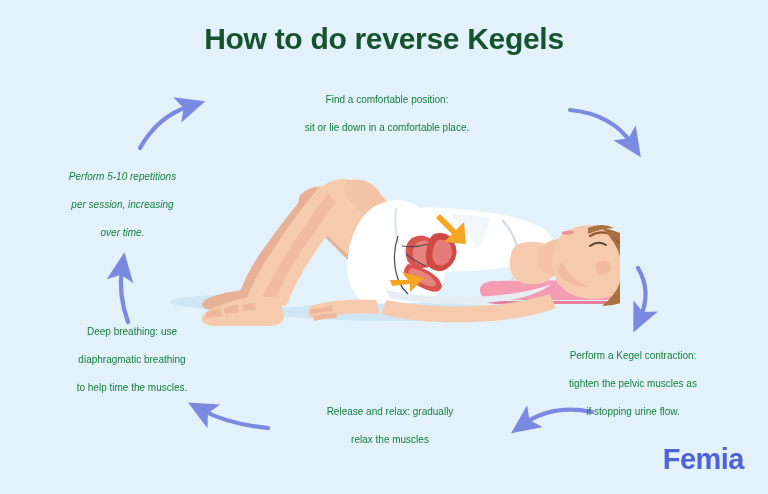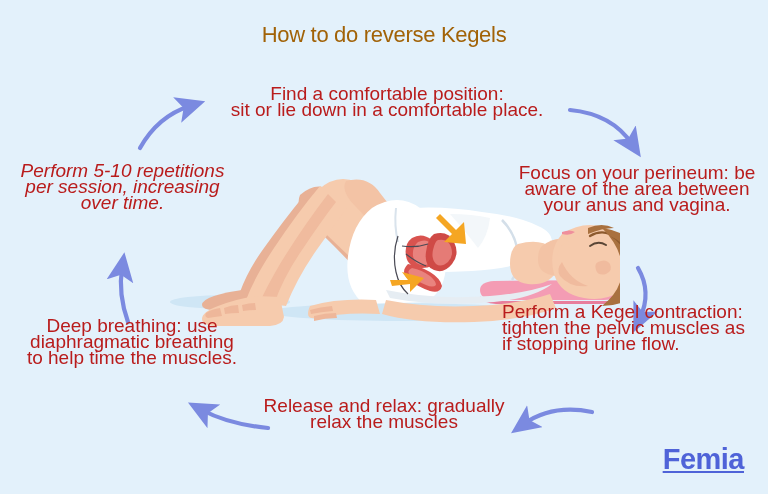--- a/index.html
+++ b/index.html
@@ -21,38 +21,38 @@
     background: #e3f1fb;
   }
 
   
   .title {
     position: absolute;
     top: 22px;
     left: 0;
     width: 768px;
     text-align: center;
-    font-size: 22px;
-    font-weight: normal;
-    color: #a16207;
+    font-size: 30px;
+    font-weight: bold;
+    color: #14532d;
     letter-spacing: -0.3px;
   }
 
   
   .step {
     position: absolute;
-    color: #b91c1c;
-    font-size: 19px;
-    line-height: 16px;
+    color: #15803d;
+    font-size: 10px;
+    line-height: 28px;
     white-space: pre-line;
   }
   .step-top        { top: 86px;  left: 212px; width: 350px; text-align: center; }
   .step-right-1    { top: 165px; left: 512px; width: 250px; text-align: center; }
-  .step-right-2    { top: 304px; left: 502px; width: 262px; }
-  .step-bottom     { top: 398px; left: 250px; width: 268px; text-align: center; }
+  .step-right-2    { top: 342px; left: 502px; width: 262px; text-align: center; }
+  .step-bottom     { top: 398px; left: 256px; width: 268px; text-align: center; }
   .step-left-1     { top: 163px; left: 6px;   width: 233px; text-align: center; font-style: italic; }
   .step-left-2     { top: 318px; left: 16px;  width: 232px; text-align: center; }
 
   
   .arrows {
     position: absolute;
     inset: 0;
     width: 768px;
     height: 494px;
     pointer-events: none;
@@ -69,21 +69,20 @@
 
   
   .logo {
     position: absolute;
     right: 24px;
     bottom: 18px;
     font-size: 29px;
     font-weight: bold;
     color: #4f63d8;
     letter-spacing: -0.5px;
-    text-decoration: underline;
   }
 </style>
 </head>
 <body>
 
 <div id="page-root">
 
   <div class="title">How to do reverse Kegels</div>
 
   <svg class="illus" viewBox="0 0 470 210">
@@ -184,23 +183,20 @@
 
     <path d="M592 412 q-40 -8 -68 12" stroke="#7b8ae0" stroke-width="4.2" fill="none" stroke-linecap="round" marker-end="url(#ah)"></path>
 
     <path d="M268 428 q-40 -4 -66 -18" stroke="#7b8ae0" stroke-width="4.2" fill="none" stroke-linecap="round" marker-end="url(#ah)"></path>
 
     <path name="arrow-left" d="M128 322 q-10 -28 -6 -54" stroke="#7b8ae0" stroke-width="4.2" fill="none" stroke-linecap="round" marker-end="url(#ah)"></path>
   </svg>
 
   <div class="step step-top">Find a comfortable position:
 sit or lie down in a comfortable place.</div>
-  <div class="step step-right-1">Focus on your perineum: be
-aware of the area between
-your anus and vagina.</div>
   <div class="step step-right-2">Perform a Kegel contraction:
 tighten the pelvic muscles as
 if stopping urine flow.</div>
   <div class="step step-bottom">Release and relax: gradually
 relax the muscles</div>
   <div class="step step-left-2">Deep breathing: use
 diaphragmatic breathing
 to help time the muscles.</div>
   <div class="step step-left-1">Perform 5-10 repetitions
 per session, increasing

